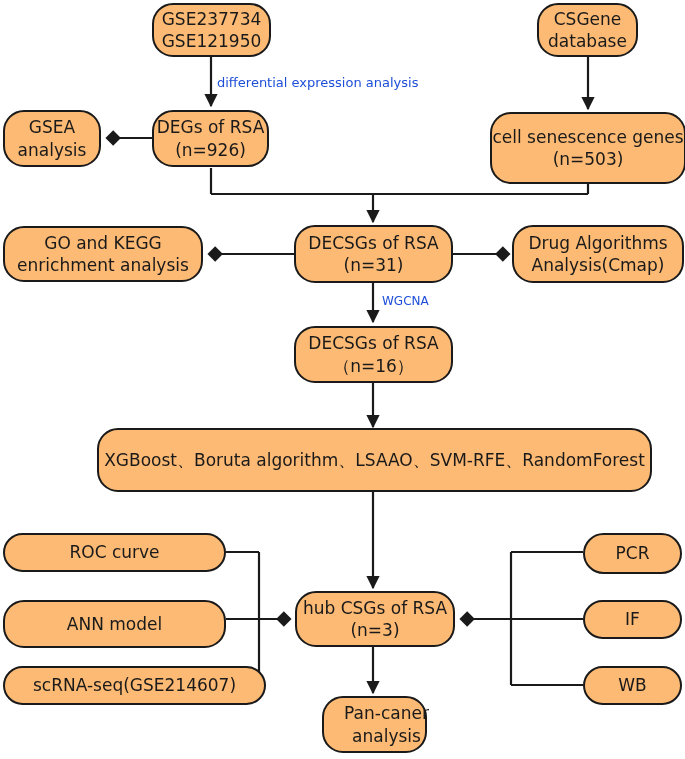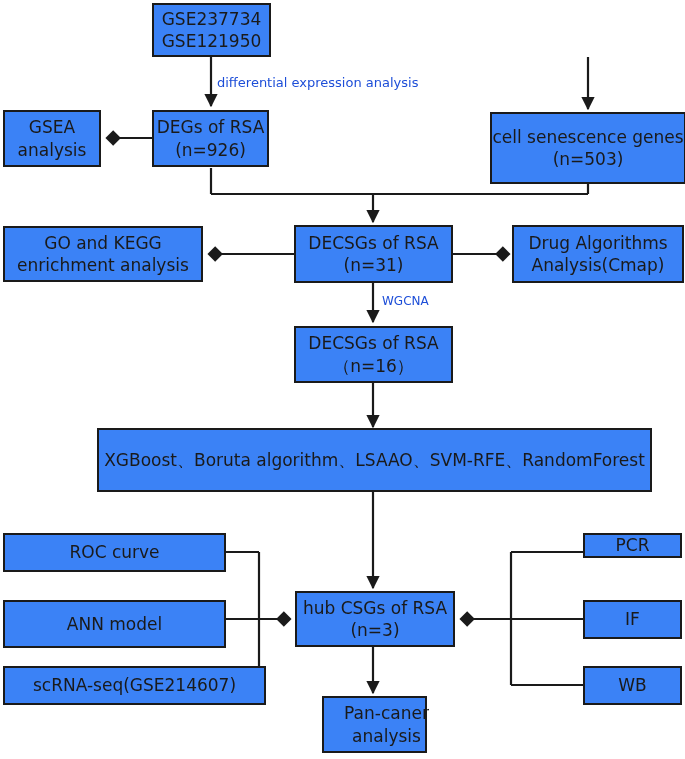--- a/index.html
+++ b/index.html
@@ -21,22 +21,22 @@
     left: 0;
     top: 0;
     width: 685px;
     height: 759px;
     pointer-events: none;
   }
   .node {
     position: absolute;
     box-sizing: border-box;
     border: 2px solid #1a1a1a;
-    border-radius: 0;
-    background: #3b82f6;
+    border-radius: 21px;
+    background: #fdba74;
     display: flex;
     flex-direction: column;
     align-items: center;
     justify-content: center;
     text-align: center;
     color: #1a1a1a;
     line-height: 1.30;
     z-index: 2;
     padding: 0 4px;
   }
@@ -101,20 +101,24 @@
 
       <path d="M 373 646 L 373 693" marker-end="url(#tri)"></path>
     </g>
   </svg>
 
   <div class="node" style="left:152px; top:3px; width:119px; height:54px; font-size:17px;">
     <span class="ln">GSE237734</span>
     <span class="ln">GSE121950</span>
   </div>
 
+  <div class="node" style="left:537px; top:3px; width:101px; height:54px; font-size:17px;">
+    <span class="ln">CSGene</span>
+    <span class="ln">database</span>
+  </div>
 
   <div class="edge-label" style="left:217px; top:75px; font-size:13px;">differential expression analysis</div>
 
   <div class="node" style="left:3px; top:110px; width:98px; height:57px; font-size:17px;">
     <span class="ln">GSEA</span>
     <span class="ln">analysis</span>
   </div>
 
   <div class="node" style="left:152px; top:110px; width:117px; height:57px; font-size:17px;">
     <span class="ln">DEGs of RSA</span>
@@ -162,21 +166,21 @@
 
   <div class="node" style="left:3px; top:666px; width:263px; height:39px; font-size:17px;">
     <span class="ln">scRNA-seq(GSE214607)</span>
   </div>
 
   <div class="node" style="left:295px; top:591px; width:160px; height:56px; font-size:17px;">
     <span class="ln">hub CSGs of RSA</span>
     <span class="ln">(n=3)</span>
   </div>
 
-  <div class="node" style="left:583px; top:533px; width:99px; height:25px; font-size:17px;">
+  <div class="node" style="left:583px; top:533px; width:99px; height:41px; font-size:17px;">
     <span class="ln">PCR</span>
   </div>
 
   <div class="node" style="left:583px; top:600px; width:99px; height:39px; font-size:17px;">
     <span class="ln">IF</span>
   </div>
 
   <div class="node" style="left:583px; top:666px; width:99px; height:39px; font-size:17px;">
     <span class="ln">WB</span>
   </div>

